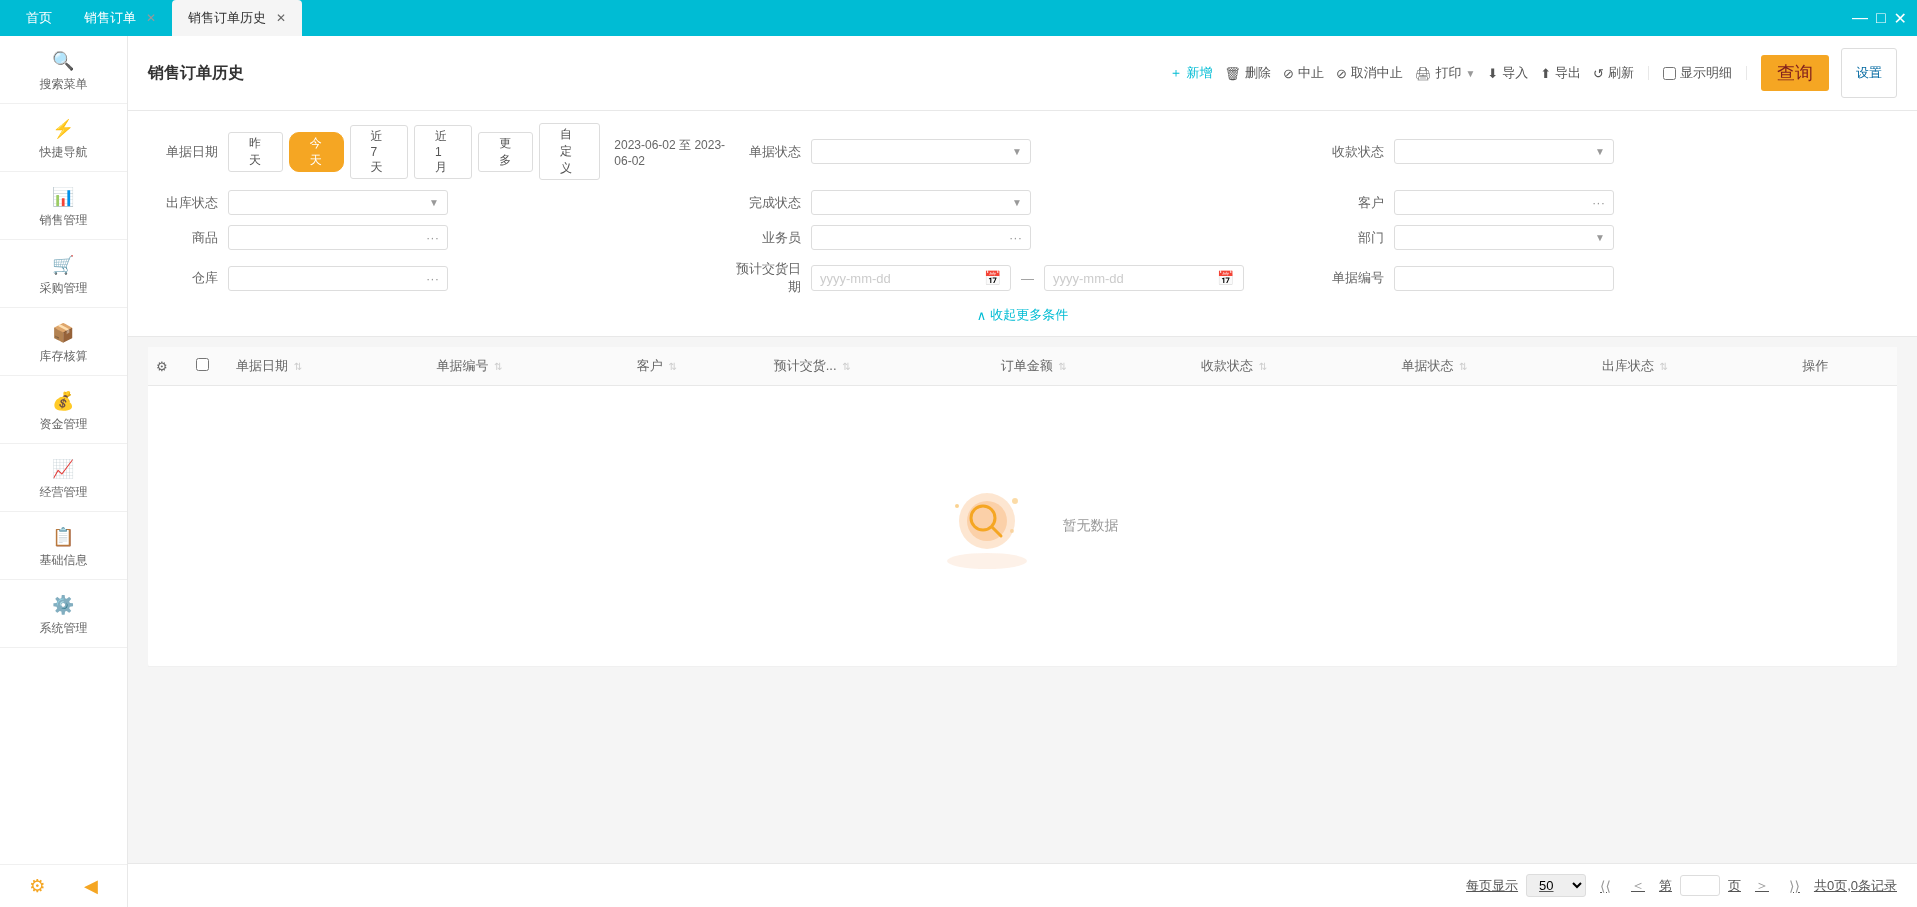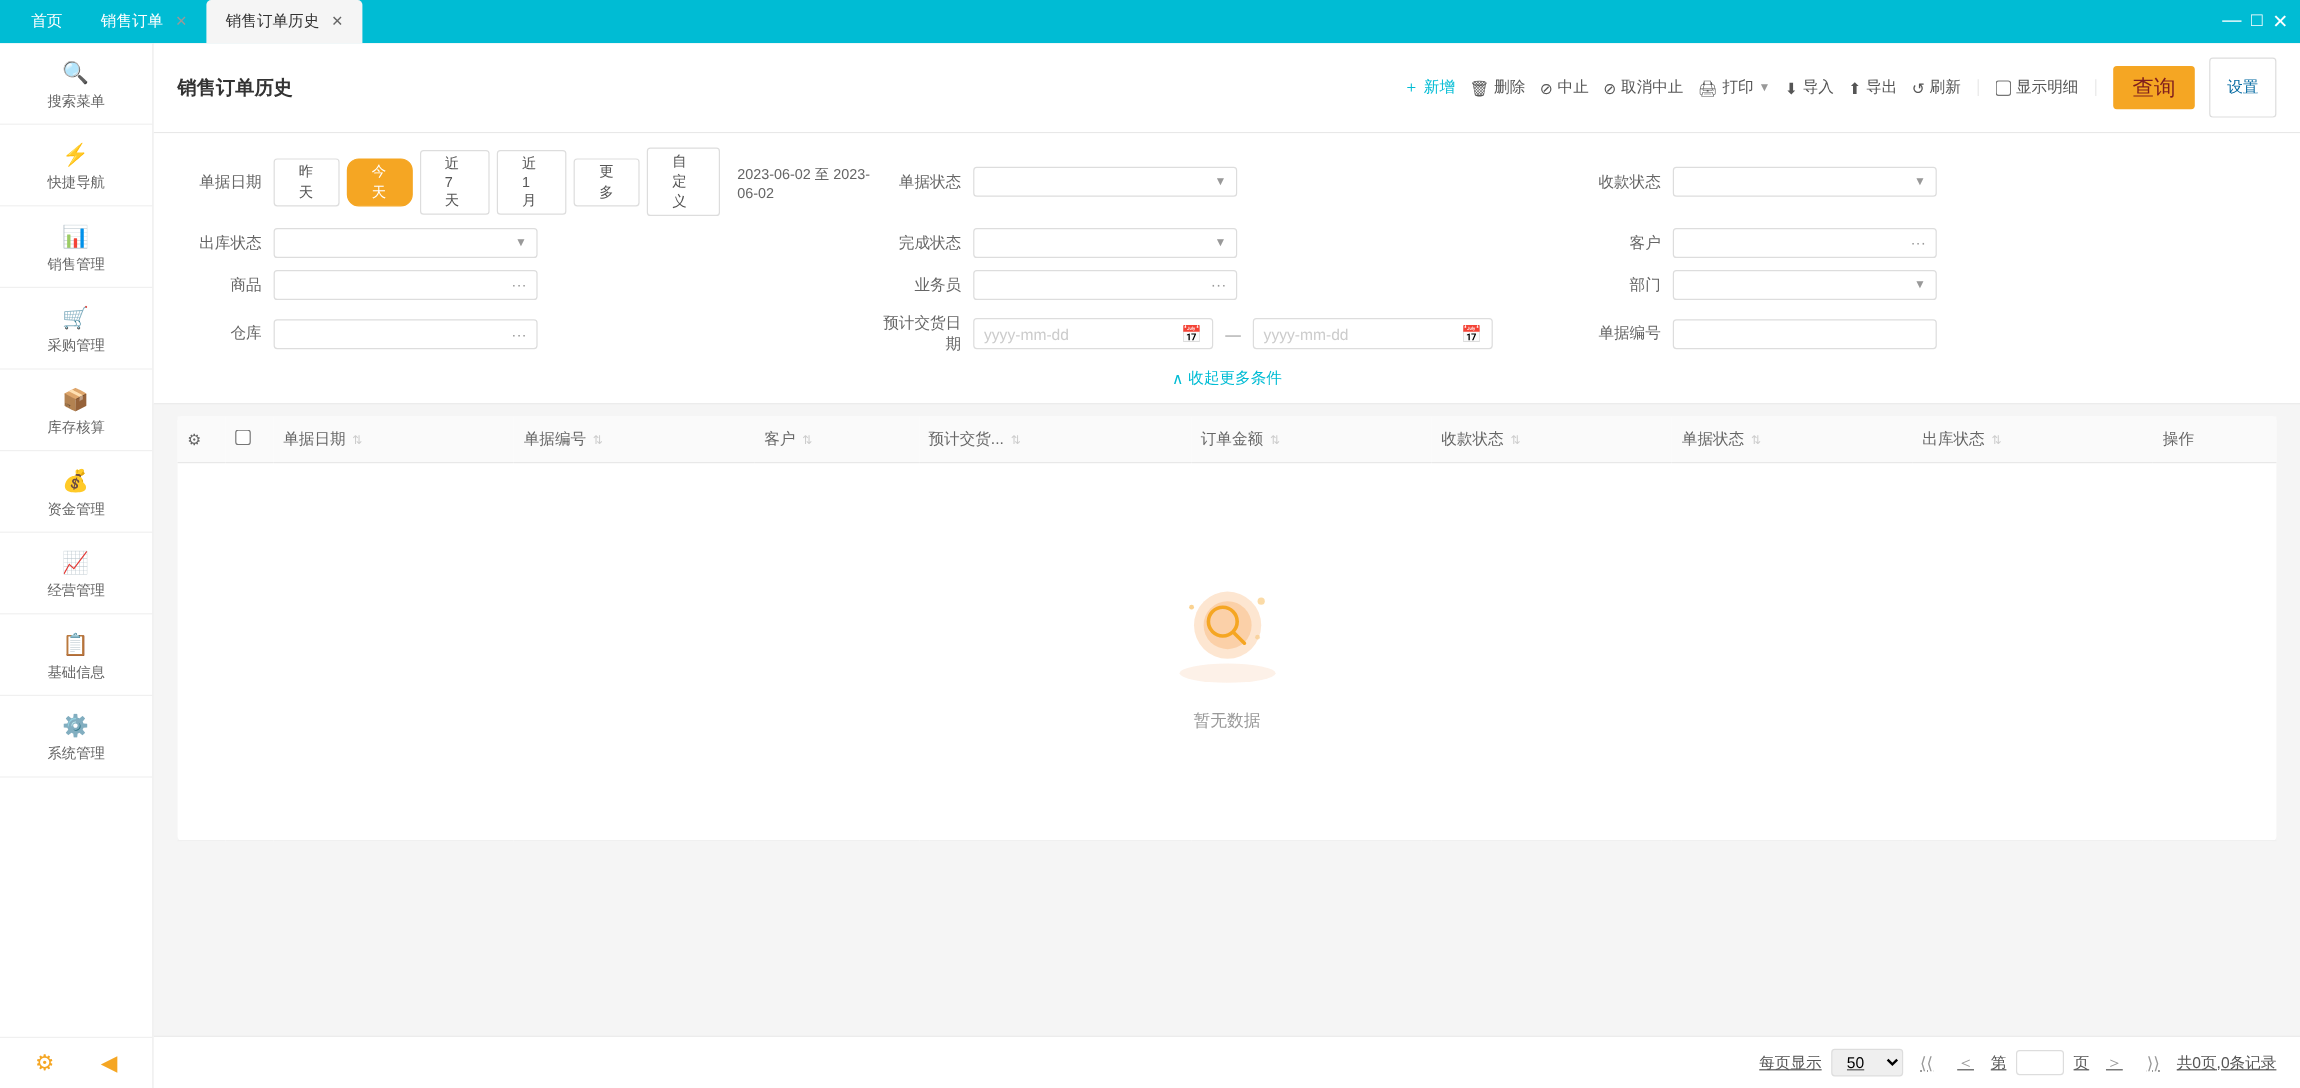--- a/index.html
+++ b/index.html
@@ -58,21 +58,21 @@
     .table-area { flex: 1; overflow: auto; padding: 10px 20px; }
     .data-table { width: 100%; border-collapse: collapse; background: #fff; border-radius: 4px; }
     .data-table thead tr { background: #fafafa; }
     .data-table th { padding: 10px 8px; text-align: left; color: #666; font-weight: normal; font-size: 13px; border-bottom: 1px solid #e8e8e8; white-space: nowrap; }
     .data-table th .sort-icon { color: #ccc; font-size: 10px; margin-left: 2px; }
     .data-table td { padding: 10px 8px; color: #333; font-size: 13px; border-bottom: 1px solid #f0f0f0; }
     .settings-col { width: 40px; text-align: center; }
     .checkbox-col { width: 40px; text-align: center; }
 
     
-    .empty-state { display: flex; flex-direction: column; align-items: center; justify-content: center; padding: 80px 0; color: #999; font-size: 14px; gap: 16px; }
+    .empty-state { display: flex; flex-direction: row; align-items: center; justify-content: center; padding: 80px 0; color: #999; font-size: 14px; gap: 16px; }
 
     
     .pagination { background: #fff; padding: 10px 20px; display: flex; align-items: center; justify-content: flex-end; gap: 8px; font-size: 13px; color: #555; border-top: 1px solid #e8e8e8; flex-shrink: 0; text-decoration: underline; }
     .pagination select { border: 1px solid #ddd; border-radius: 3px; padding: 2px 8px; font-size: 13px; }
     .page-nav { color: #999; cursor: pointer; padding: 2px 6px; font-size: 14px; }
     .page-input { border: 1px solid #ddd; border-radius: 3px; padding: 2px 6px; width: 40px; text-align: center; font-size: 13px; }
 
     .divider { width: 1px; height: 14px; background: #e8e8e8; margin: 0 2px; }
 
     

